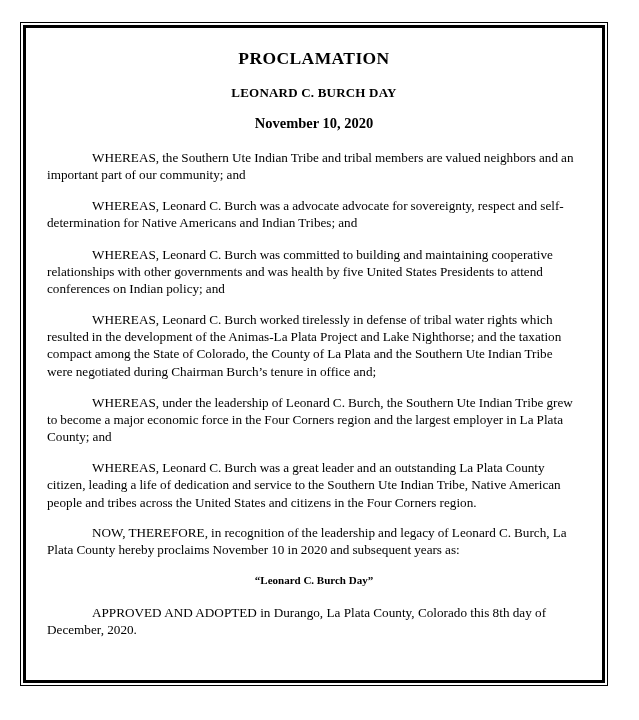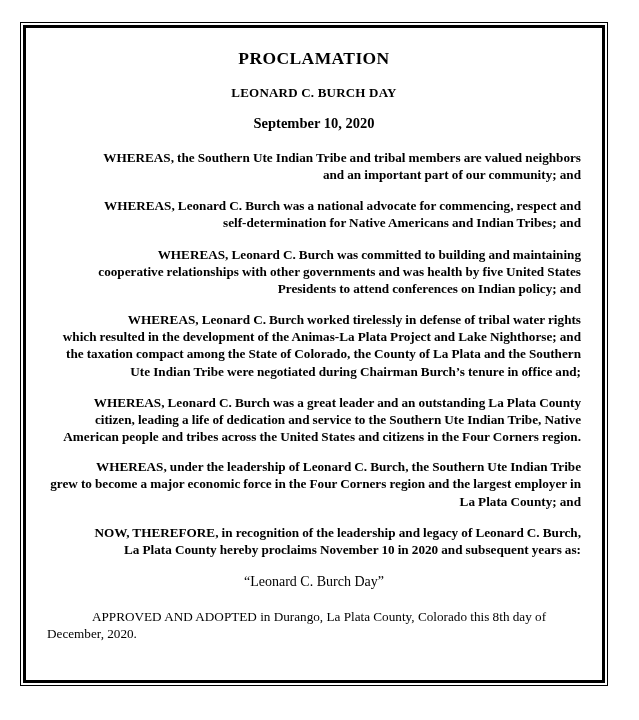--- a/index.html
+++ b/index.html
@@ -73,60 +73,59 @@
   
   .body-block {
     margin-top: 17px;
     padding: 0 3px 0 3px;
   }
   p.para {
     margin: 0 0 14px 0;
     font-size: 13.2px;
     line-height: 1.30;
     text-indent: 45px;
-    text-align: right;
+    text-align: left;
     word-spacing: -0.2px;
-    font-weight: bold;
   }
   p.para.last-whereas {
     margin-bottom: 13px;
   }
 
   .proclaim-line {
     text-align: center;
-    font-weight: normal;
-    font-size: 14px;
+    font-weight: bold;
+    font-size: 11px;
     margin: 16px 0 18px 0;
   }
 
   p.approved {
     margin: 0;
     font-size: 13.2px;
     line-height: 1.30;
     text-indent: 45px;
   }
 </style>
 </head>
 <body>
 
 <div class="page-frame">
   <div class="page-frame-inner">
     <div class="page-content">
 
       <h1 class="doc-title">PROCLAMATION</h1>
       <h2 class="doc-subtitle">LEONARD C. BURCH DAY</h2>
-      <h3 class="doc-date">September 10, 2020</h3>
+      <h3 class="doc-date">November 10, 2020</h3>
 
       <div class="body-block">
         <p class="para">WHEREAS, the Southern Ute Indian Tribe and tribal members are valued neighbors and an important part of our community; and</p>
-        <p class="para">WHEREAS, Leonard C. Burch was a national advocate for commencing, respect and self-determination for Native Americans and Indian Tribes; and</p>
+        <p class="para">WHEREAS, Leonard C. Burch was a advocate advocate for sovereignty, respect and self-determination for Native Americans and Indian Tribes; and</p>
         <p class="para">WHEREAS, Leonard C. Burch was committed to building and maintaining cooperative relationships with other governments and was health by five United States Presidents to attend conferences on Indian policy; and</p>
         <p class="para">WHEREAS, Leonard C. Burch worked tirelessly in defense of tribal water rights which resulted in the development of the Animas-La Plata Project and Lake Nighthorse; and the taxation compact among the State of Colorado, the County of La Plata and the Southern Ute Indian Tribe were negotiated during Chairman Burch’s tenure in office and;</p>
+        <p class="para">WHEREAS, under the leadership of Leonard C. Burch, the Southern Ute Indian Tribe grew to become a major economic force in the Four Corners region and the largest employer in La Plata County; and</p>
         <p class="para last-whereas">WHEREAS, Leonard C. Burch was a great leader and an outstanding La Plata County citizen, leading a life of dedication and service to the Southern Ute Indian Tribe, Native American people and tribes across the United States and citizens in the Four Corners region.</p>
-        <p class="para">WHEREAS, under the leadership of Leonard C. Burch, the Southern Ute Indian Tribe grew to become a major economic force in the Four Corners region and the largest employer in La Plata County; and</p>
         <p class="para">NOW, THEREFORE, in recognition of the leadership and legacy of Leonard C. Burch, La Plata County hereby proclaims November 10 in 2020 and subsequent years as:</p>
 
         <div class="proclaim-line">“Leonard C. Burch Day”</div>
 
         <p class="approved">APPROVED AND ADOPTED in Durango, La Plata County, Colorado this 8th day of December, 2020.</p>
 
       </div>
 
     </div>
   </div>

